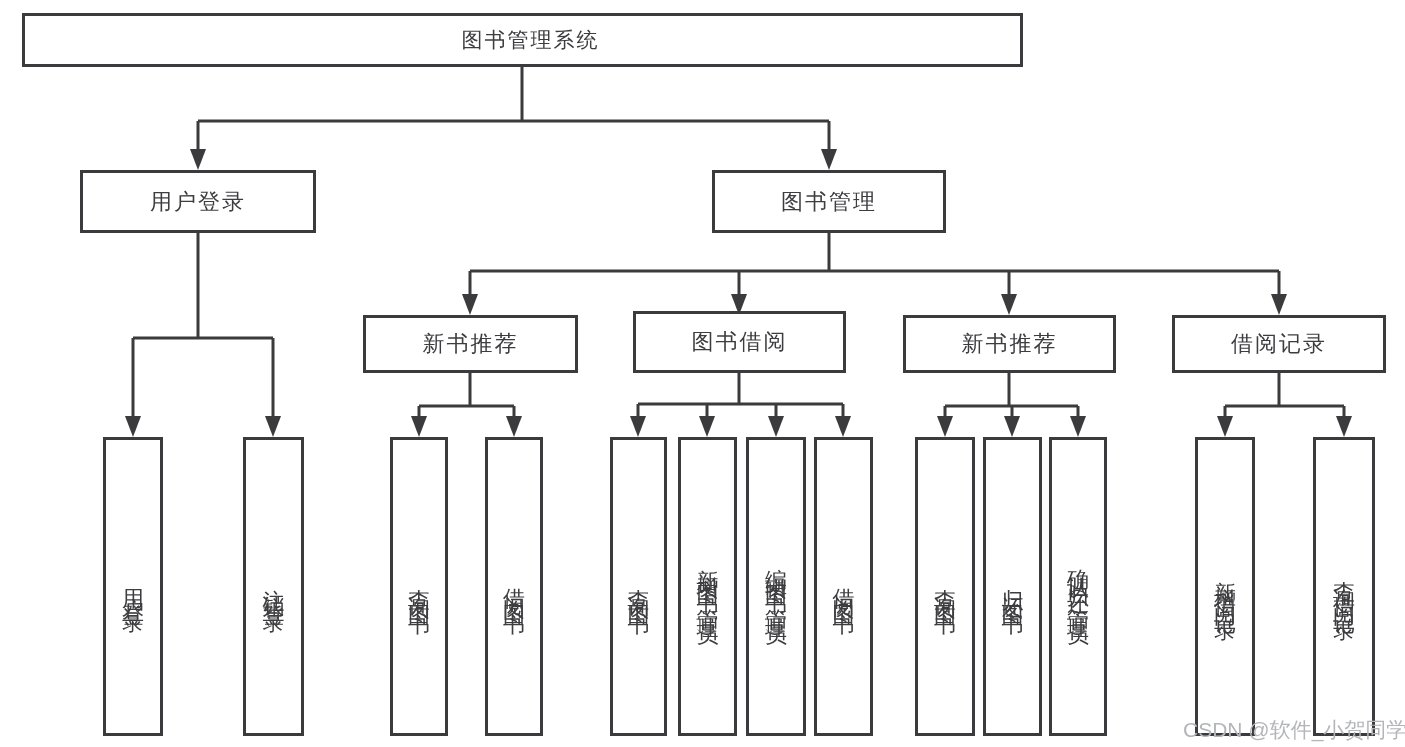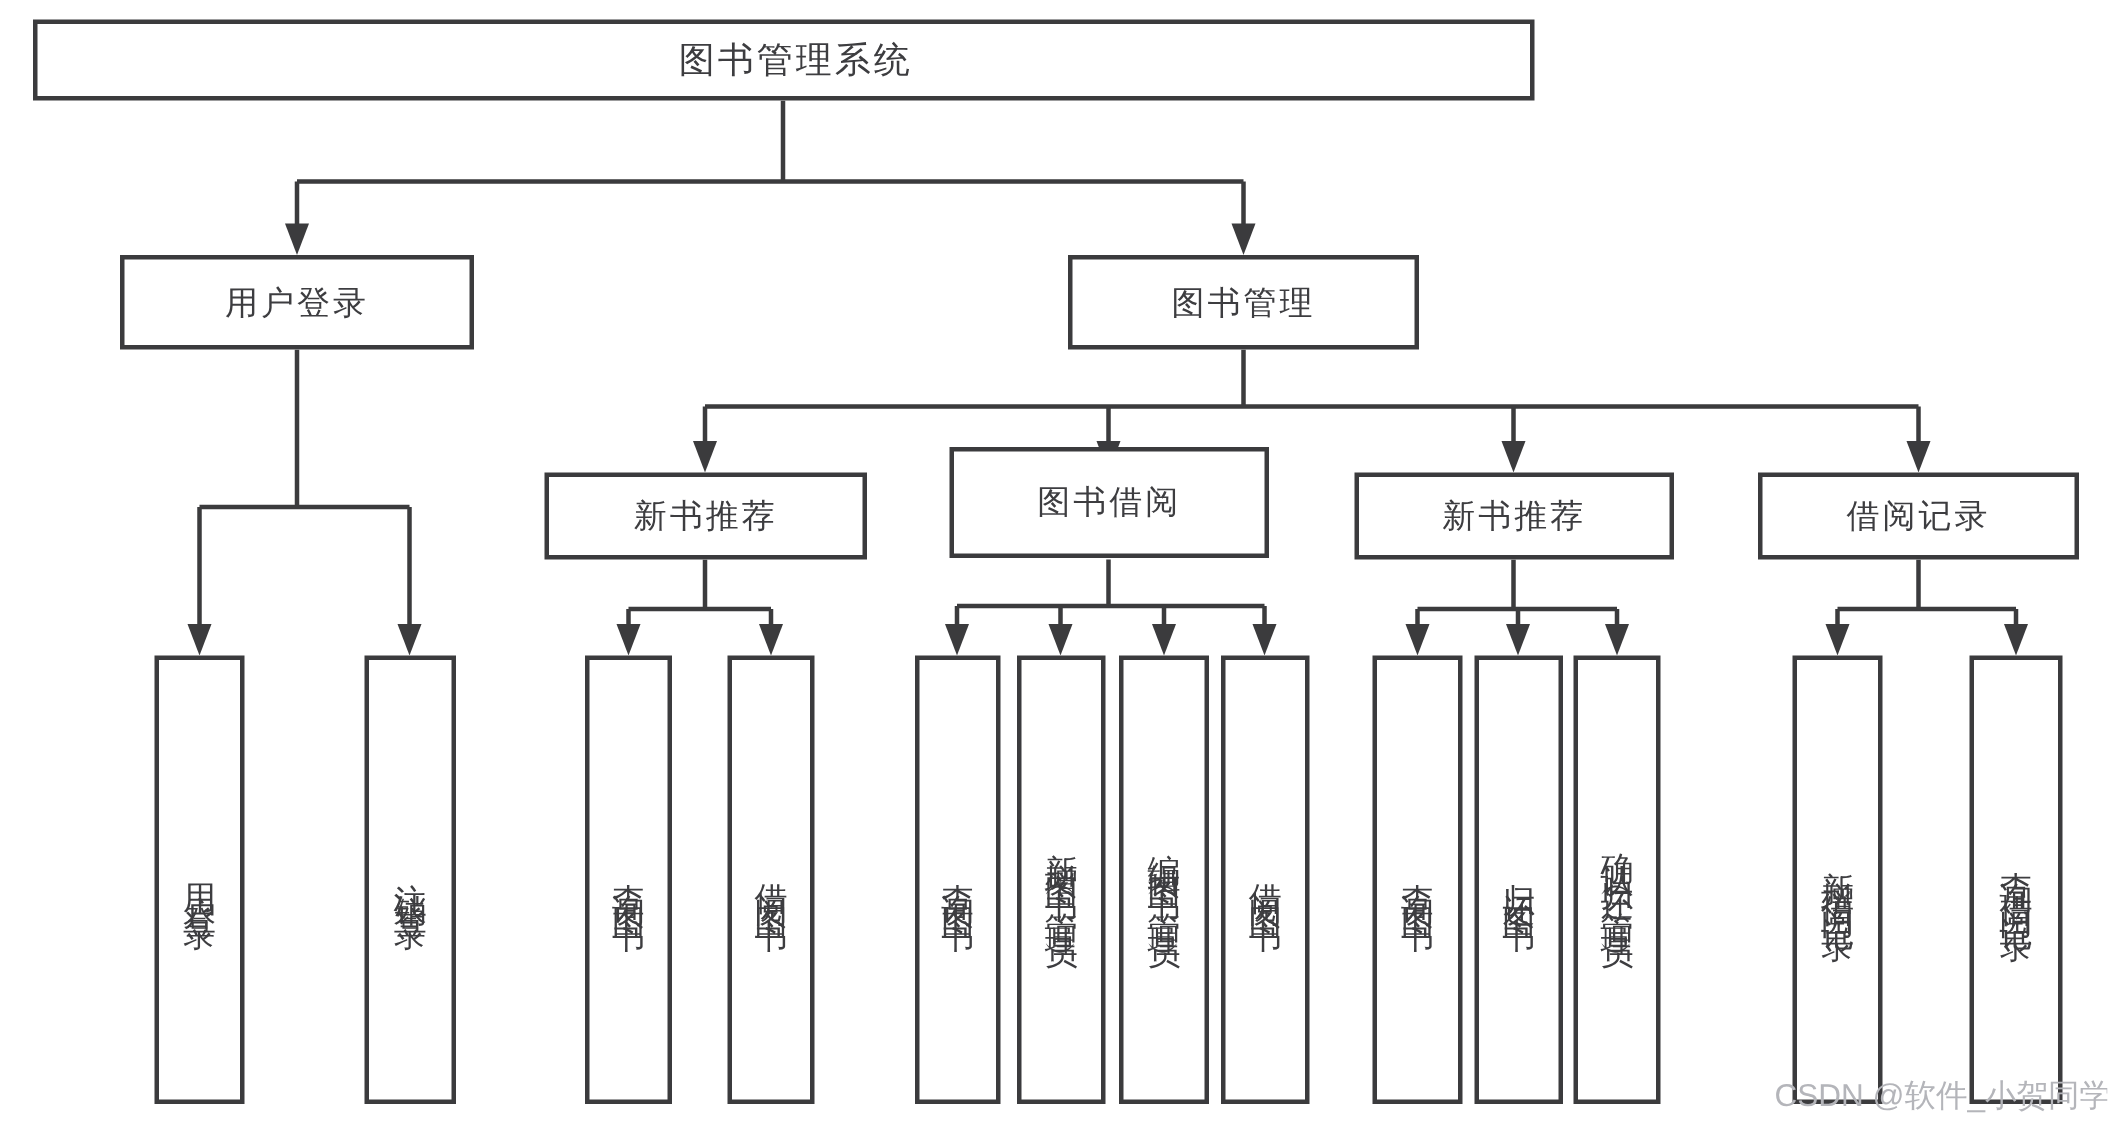--- a/index.html
+++ b/index.html
@@ -21,21 +21,21 @@
   .connectors polygon{fill:var(--line);stroke:none;}
   .node{
     position:absolute;
     box-sizing:border-box;
     background:#fff;
     border:3px solid var(--line);
     color:var(--text);
     display:flex;align-items:center;justify-content:center;
   }
   .hbox{font-size:22px;letter-spacing:2px;text-align:center;}
-  .root-box{font-size:24px;padding-left:16px;}
+  .root-box{font-size:21px;padding-left:16px;}
   .vbox{
     writing-mode:vertical-rl;
     text-orientation:mixed;
     font-size:22px;
     letter-spacing:8px;
     line-height:1;
   }
   .watermark{
     position:absolute;
     left:1183px;top:716px;
@@ -99,21 +99,21 @@
       <polygon points="1336,416 1352,416 1344,437"></polygon>
     </g>
   </svg>
 
   <div class="node hbox root-box" style="left:22px;top:13px;width:1001px;height:54px;">图书管理系统</div>
 
   <div class="node hbox" style="left:80px;top:170px;width:236px;height:63px;">用户登录</div>
   <div class="node hbox" style="left:712px;top:170px;width:234px;height:63px;">图书管理</div>
 
   <div class="node hbox" style="left:363px;top:315px;width:215px;height:58px;">新书推荐</div>
-  <div class="node hbox" style="left:633px;top:298px;width:213px;height:74px;">图书借阅</div>
+  <div class="node hbox" style="left:633px;top:311px;width:213px;height:62px;">图书借阅</div>
   <div class="node hbox" style="left:903px;top:315px;width:213px;height:58px;">新书推荐</div>
   <div class="node hbox" style="left:1172px;top:315px;width:214px;height:58px;">借阅记录</div>
 
   <div class="node vbox" style="left:103px;top:437px;width:60px;height:299px;">用户登录</div>
   <div class="node vbox" style="left:243px;top:437px;width:61px;height:299px;">注销登录</div>
 
   <div class="node vbox" style="left:390px;top:437px;width:58px;height:299px;">查询图书</div>
   <div class="node vbox" style="left:485px;top:437px;width:58px;height:299px;">借阅图书</div>
 
   <div class="node vbox" style="left:610px;top:437px;width:57px;height:299px;">查询图书</div>

